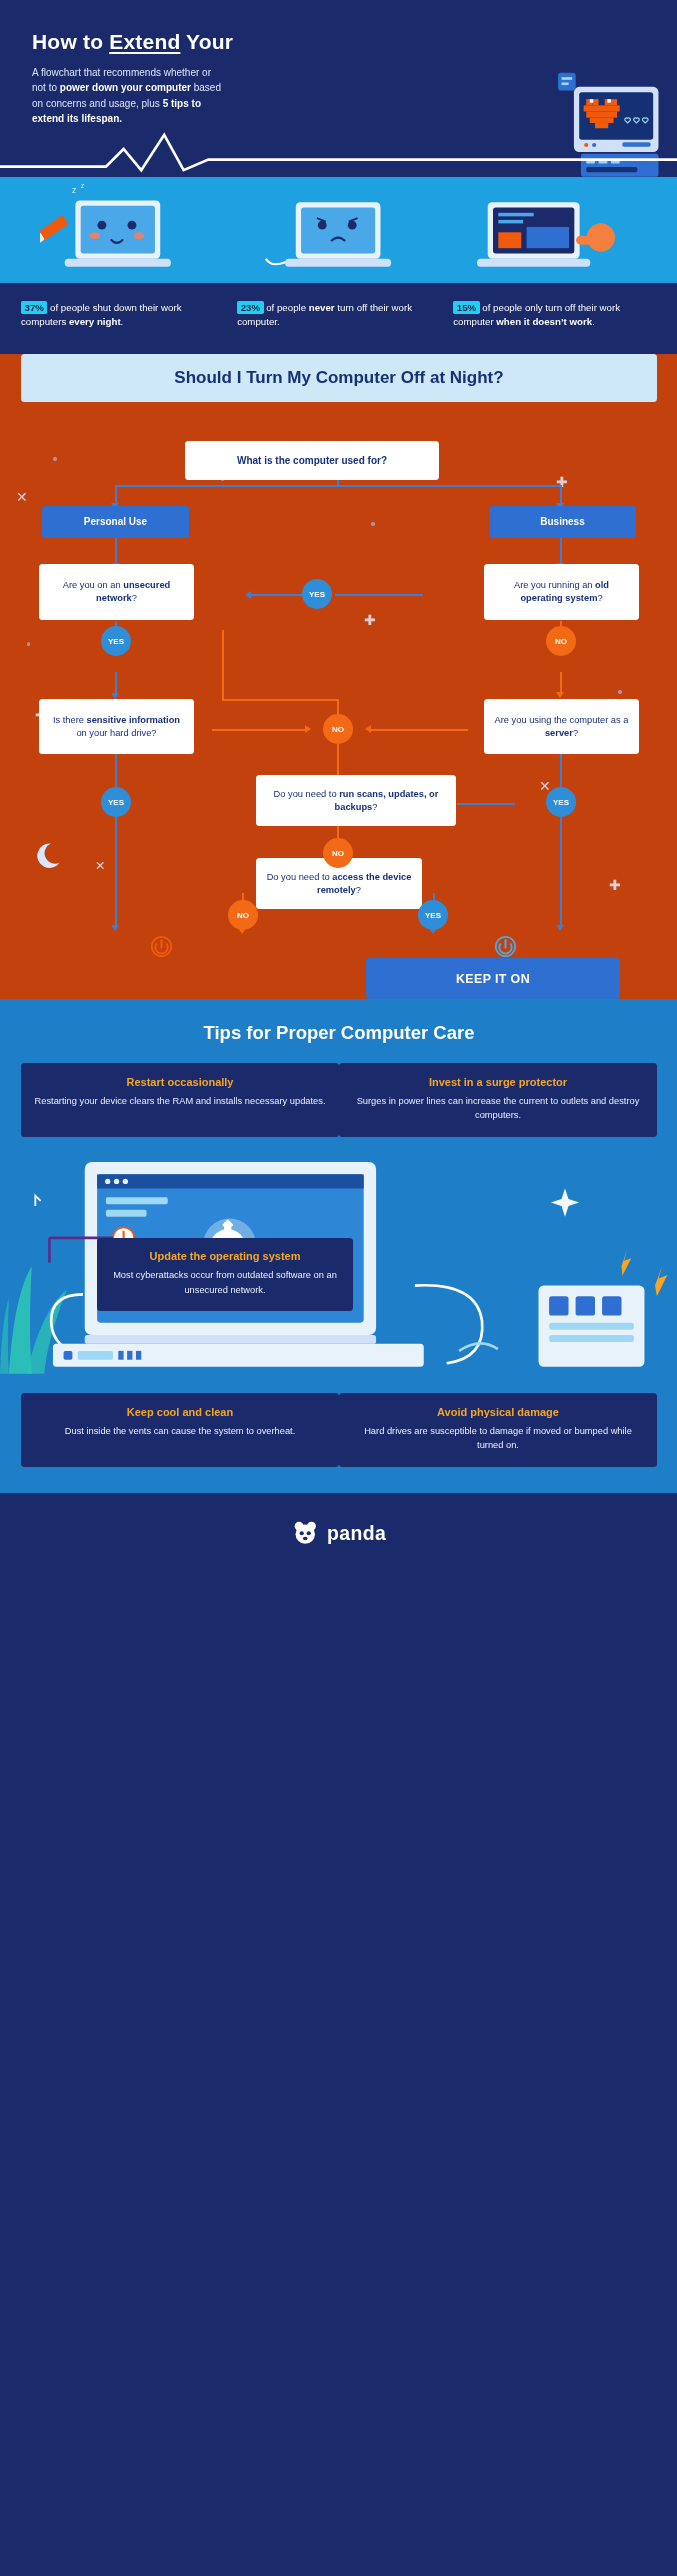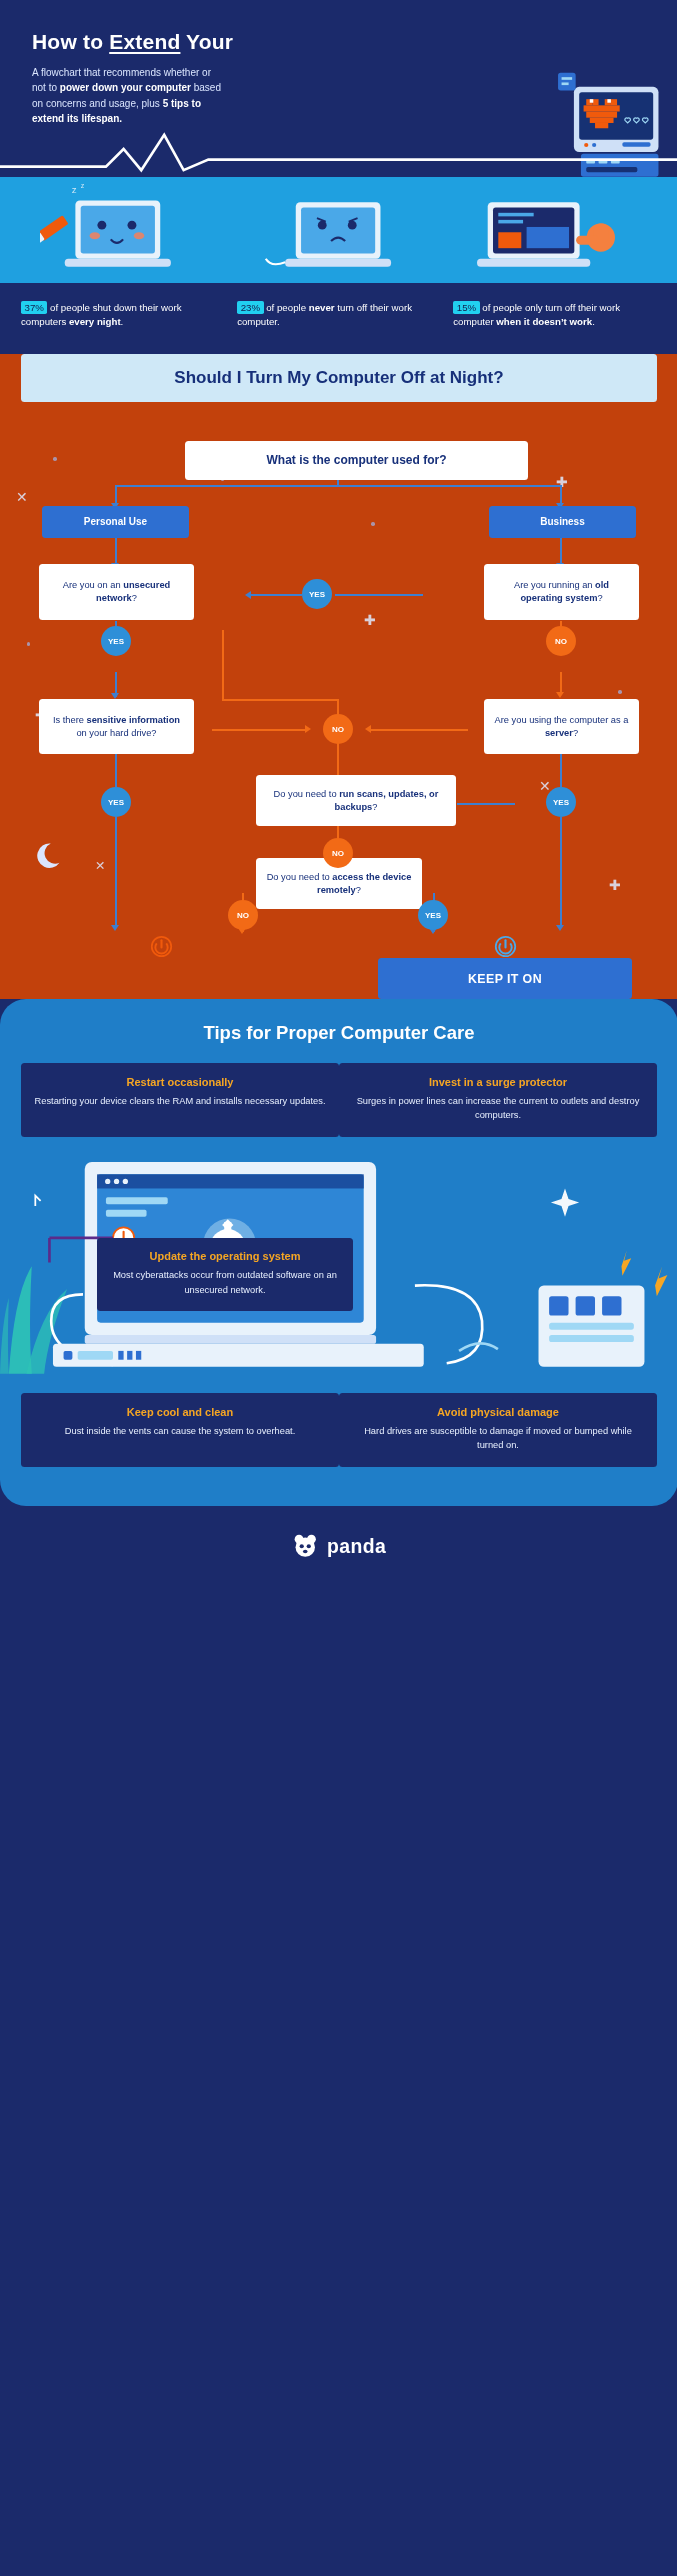--- a/index.html
+++ b/index.html
@@ -66,21 +66,21 @@
   .stats {
     background: #1b2a6b;
     display: flex;
     padding: 17.7px 21px 19.4px 21px;
     gap: 12.4px;
   }
   .stat { flex: 1; font-size: 9.7px; line-height: 1.5; color: #ffffff; }
   .stat .hl {
     background: #21d0f0;
     color: #123;
-    font-weight: 400;
+    font-weight: 700;
     padding: 0.9px 3.5px;
     border-radius: 1.8px;
     color: #12204f;
   }
   .stat b { font-weight: 700; }
 
   
   .flow {
     background: #c2410c;
     position: relative;
@@ -147,21 +147,21 @@
   }
   .arrow.down-blue { border-left: 4.4px solid transparent; border-right: 4.4px solid transparent; border-top: 6.2px solid #3d7fd0; }
   .arrow.down-orange { border-left: 4.4px solid transparent; border-right: 4.4px solid transparent; border-top: 6.2px solid #f26a16; }
   .arrow.left-blue { border-top: 4.4px solid transparent; border-bottom: 4.4px solid transparent; border-right: 6.2px solid #3d7fd0; }
   .arrow.right-orange { border-top: 4.4px solid transparent; border-bottom: 4.4px solid transparent; border-left: 6.2px solid #f26a16; }
   .star { position: absolute; color: #dfe9ff; opacity: .85; }
   .dot { position: absolute; background: #9fb6ee; border-radius: 50%; opacity: .7; }
   .moon { position: absolute; left: 35px; top: 415px; width: 35px; height: 35px; }
 
   
-  .tips { background: #1f7ec8; padding: 23px 0 16px 0; position: relative; overflow: hidden; border-radius: 26px; }
+  .tips { background: #1f7ec8; padding: 23px 0 3px 0; position: relative; overflow: hidden; }
   .tips-title { text-align: center; font-size: 18.5px; font-weight: 800; color: #ffffff; }
   .tip-row { display: flex; gap: 0; padding: 19.4px 21px 0 21px; position: relative; z-index: 3;}
   .tip {
     flex: 1;
     background: #1b2a6b;
     border-radius: 3.5px;
     padding: 12.4px 12.4px 14px 12.4px;
     text-align: center;
   }
   .tip h4 { color: #f6a623; font-size: 11px; font-weight: 800; margin-bottom: 6.2px; }
@@ -376,21 +376,21 @@
       <div class="arrow down-orange" style="left:334px;top:459px;"></div>
 
       <div class="line orange" style="left:242px;top:494px;width:1.8px;height:12.4px;"></div>
       <div class="line orange" style="left:242px;top:468px;width:1.8px;height:14px;"></div>
       <div class="arrow down-orange" style="left:238px;top:503px;"></div>
 
       <div class="line" style="left:433px;top:468px;width:1.8px;height:14px;"></div>
       <div class="line" style="left:433px;top:494px;width:1.8px;height:12.4px;"></div>
       <div class="arrow down-blue" style="left:429px;top:503px;"></div>
 
-      <div class="node" style="left:185px;top:16px;width:343px;height:39px;font-weight:700;font-size:12px;">What is the computer used for?</div>
+      <div class="node" style="left:185px;top:16px;width:254px;height:39px;font-weight:700;font-size:10px;">What is the computer used for?</div>
 
       <div class="node blue" style="left:42px;top:81px;width:147px;height:32px;">Personal  Use</div>
       <div class="node blue" style="left:489px;top:81px;width:147px;height:32px;">Business</div>
 
       <div class="node" style="left:39px;top:139px;width:155px;height:56px;">
         <span><span>Are you on an </span><b>unsecured network</b><span>?</span></span>
       </div>
       <div class="node" style="left:484px;top:139px;width:155px;height:56px;">
         <span><span>Are you running an </span><b>old operating system</b><span>?</span></span>
       </div>
@@ -422,21 +422,21 @@
       <svg class="pwr" style="left:150px;top:510px;" viewBox="0 0 26 26">
         <circle cx="13" cy="13" r="11" fill="none" stroke="#f05a0c" stroke-width="2"></circle>
         <path d="M13 6 v8" stroke="#f05a0c" stroke-width="2.4" stroke-linecap="round"></path>
         <path d="M7.6 9.5 a7 7 0 1 0 10.8 0" fill="none" stroke="#f05a0c" stroke-width="2.2"></path>
       </svg>
       <svg class="pwr" style="left:494px;top:510px;" viewBox="0 0 26 26">
         <circle cx="13" cy="13" r="11" fill="none" stroke="#4aa8e8" stroke-width="2"></circle>
         <path d="M13 6 v8" stroke="#4aa8e8" stroke-width="2.4" stroke-linecap="round"></path>
         <path d="M7.6 9.5 a7 7 0 1 0 10.8 0" fill="none" stroke="#4aa8e8" stroke-width="2.2"></path>
       </svg>
-      <div class="result keep" style="left:378px;top:533px;width:254px;">KEEP IT ON</div>
+      <div class="result keep" style="left:366px;top:533px;width:254px;">KEEP IT ON</div>
     </div>
   </div>
 
   <div class="tips">
     <div class="tips-title">Tips for Proper Computer Care</div>
 
     <div class="tip-row">
       <div class="tip">
         <h4>Restart occasionally</h4>
         <p>Restarting your device clears the RAM and installs necessary updates.</p>

